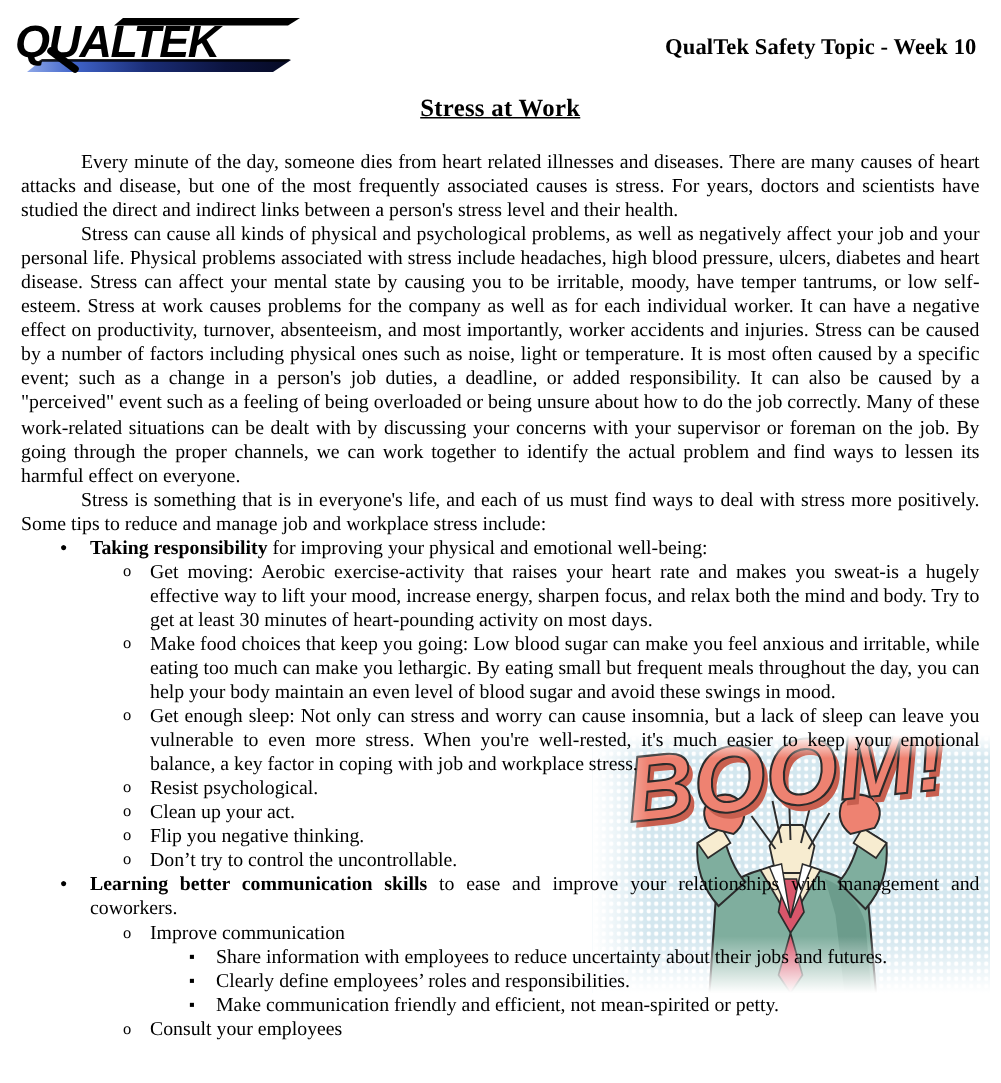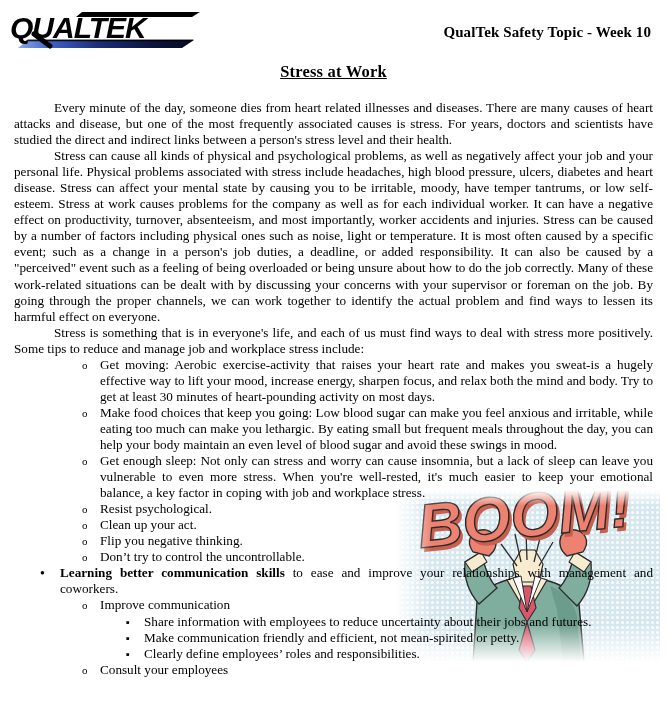--- a/index.html
+++ b/index.html
@@ -251,20 +251,21 @@
 
   <div class="doc-title">Stress at Work</div>
 
   <p class="body first">Every minute of the day, someone dies from heart related illnesses and diseases. There are many causes of heart attacks and disease, but one of the most frequently associated causes is stress. For years, doctors and scientists have studied the direct and indirect links between a person's stress level and their health.</p>
   <p class="body">Stress can cause all kinds of physical and psychological problems, as well as negatively affect your job and your personal life. Physical problems associated with stress include headaches, high blood pressure, ulcers, diabetes and heart disease. Stress can affect your mental state by causing you to be irritable, moody, have temper tantrums, or low self-esteem.  Stress at work causes problems for the company as well as for each individual worker. It can have a negative effect on productivity, turnover, absenteeism, and most importantly, worker accidents and injuries. Stress can be caused by a number of factors including physical ones such as noise, light or temperature. It is most often caused by a specific event; such as a change in a person's job duties, a deadline, or added responsibility. It can also be caused by a "perceived" event such as a feeling of being overloaded or being unsure about how to do the job correctly. Many of these work-related situations can be dealt with by discussing your concerns with your supervisor or foreman on the job. By going through the proper channels, we can work together to identify the actual problem and find ways to lessen its harmful effect on everyone.</p>
   <p class="body">Stress is something that is in everyone's life, and each of us must find ways to deal with stress more positively.  Some tips to reduce and manage job and workplace stress include:</p>
 
   <ul class="lvl1">
 
     <li class="l1">
+      <span class="l1txt"><b>Taking responsibility</b><span> for improving your physical and emotional well-being:</span></span>
       <ul class="lvl2">
         <li class="l2">Get moving: Aerobic exercise-activity that raises your heart rate and makes you sweat-is a hugely effective way to lift your mood, increase energy, sharpen focus, and relax both the mind and body.  Try to get at least 30 minutes of heart-pounding activity on most days.</li>
         <li class="l2">Make food choices that keep you going: Low blood sugar can make you feel anxious and irritable, while eating too much can make you lethargic. By eating small but frequent meals throughout the day, you can help your body maintain an even level of blood sugar and avoid these swings in mood.</li>
         <li class="l2">Get enough sleep: Not only can stress and worry can cause insomnia, but a lack of sleep can leave you vulnerable to even more stress. When you're well-rested, it's much easier to keep your emotional balance, a key factor in coping with job and workplace stress.</li>
       </ul>
     </li>
 
     <li class="l1">
       <ul class="lvl2">
         <li class="l2">Resist psychological.</li>
@@ -275,22 +276,22 @@
     </li>
 
     <li class="l1">
       <span class="l1txt"><b>Learning better communication skills</b><span> to ease and improve your relationships with management and coworkers.</span></span>
 
       <ul class="lvl2">
         <li class="l2">
           <span>Improve communication</span>
           <ul class="lvl3">
             <li class="l3">Share information with employees to reduce uncertainty about their jobs and futures.</li>
+            <li class="l3">Clearly define employees’ roles and responsibilities.</li>
             <li class="l3">Make communication friendly and efficient, not mean-spirited or petty.</li>
-            <li class="l3">Clearly define employees’ roles and responsibilities.</li>
           </ul>
         </li>
         <li class="l2">
           <span>Consult your employees</span>
           
         </li>
       </ul>
     </li>
 
   </ul>

